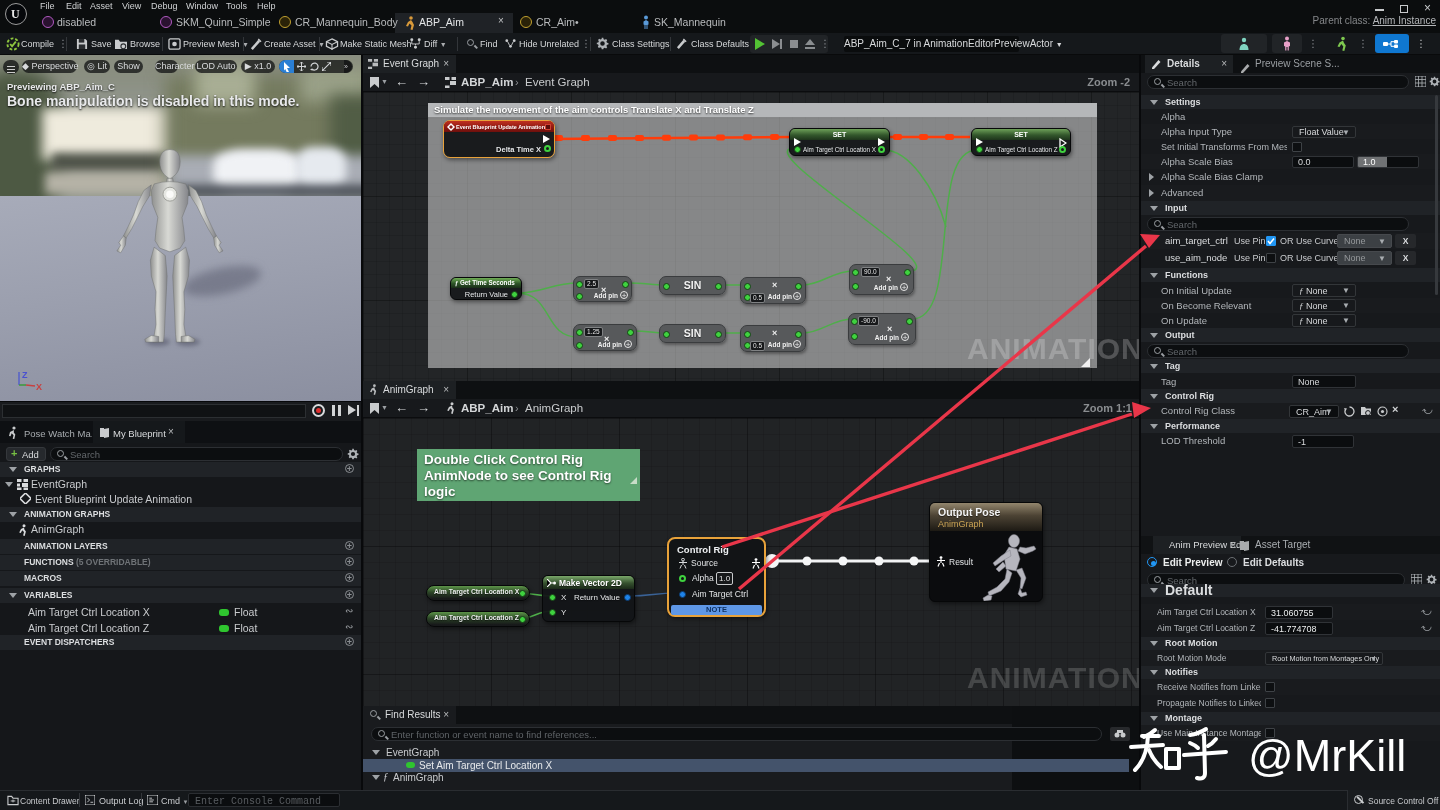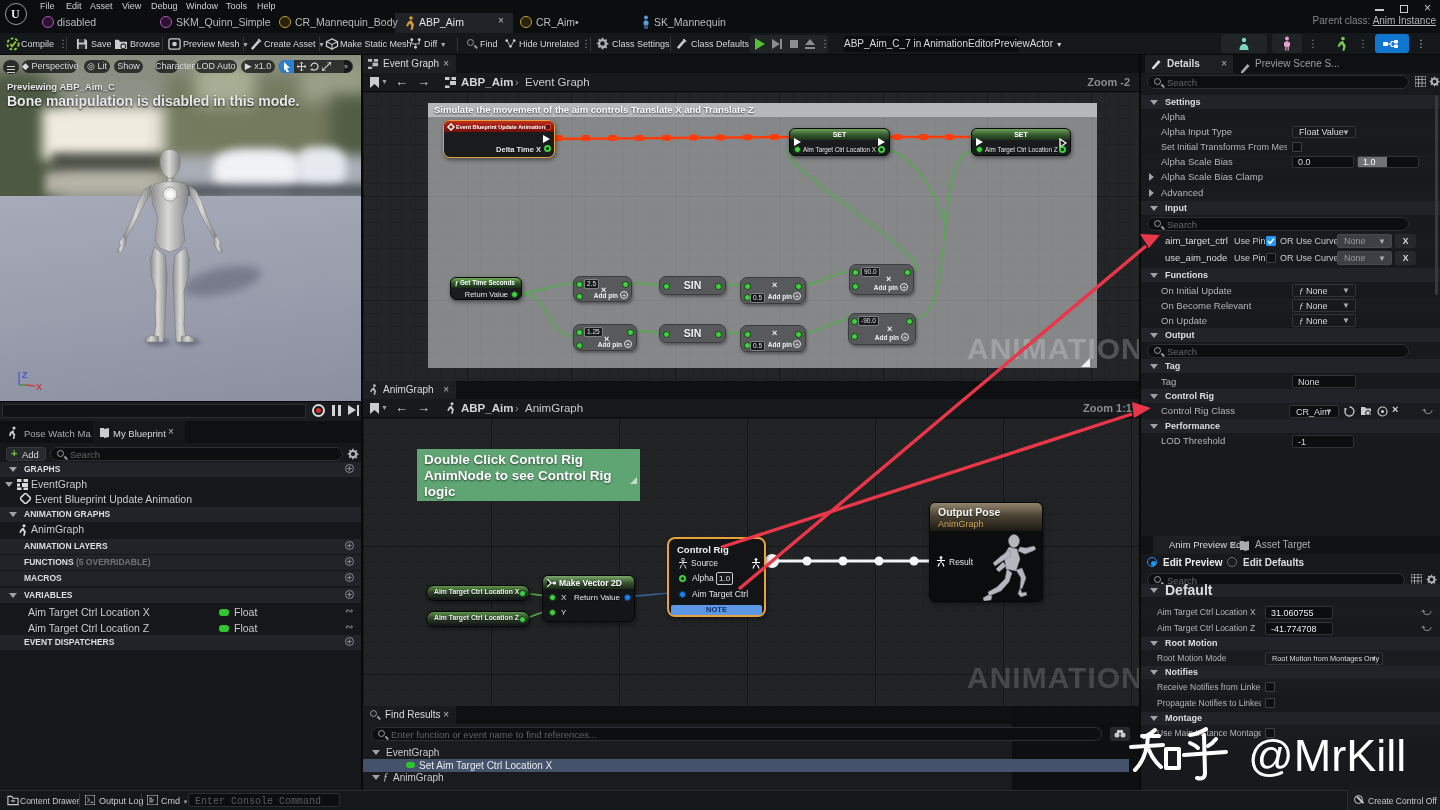--- a/index.html
+++ b/index.html
@@ -819,21 +819,21 @@
 <svg class="a" style="left:147px;top:795px" width="11" height="10" viewBox="0 0 12 11">
     <rect x="0" y="0" width="12" height="11" rx="1.5" fill="none" stroke="#c9cbcd" stroke-width="1.2"></rect>
     <path d="M2.5 3.5h3M2.5 5.5h5M2.5 7.5h4" stroke="#c9cbcd"></path>
   </svg>
 <div class="a" style="left:161px;top:796px;color:#c9cbce;font-size:9px">Cmd <span style="font-size:6px;color:#9a9ea2">▼</span></div>
 <div class="a" style="left:188px;top:793px;width:152px;height:14px;background:#0b0d0f;border:1px solid #2b2e32;border-radius:2px"></div>
 <div class="a" style="left:195px;top:796px;color:#585c60;font-size:10px;font-family:'Liberation Mono',monospace">Enter Console Command</div>
 <div class="a" style="left:1347px;top:790px;width:93px;height:20px;background:#191c1f;border-left:1px solid #2a2d31"></div>
 <div class="a" style="left:1354px;top:795px;width:9px;height:9px;border:1.5px solid #c9cbcd;border-radius:50%"></div>
 <div class="a" style="left:1355.5px;top:798.5px;width:9px;height:1.5px;background:#c9cbcd;transform:rotate(45deg)"></div>
-<div class="a" style="left:1368px;top:796px;color:#c9cbce;font-size:8.5px">Create Control Off</div>
+<div class="a" style="left:1368px;top:796px;color:#c9cbce;font-size:8.5px">Source Control Off</div>
 
 <div class="a" style="left:361px;top:55px;width:2px;height:735px;background:#08090b"></div>
 <div class="a" style="left:1139px;top:55px;width:2px;height:735px;background:#08090b"></div>
 
 <svg class="a" style="left:0;top:0;width:1440px;height:810px;pointer-events:none" viewBox="0 0 1440 810">
  <path d="M739 589L1146 246" stroke="#e93649" stroke-width="3.4" fill="none"></path>
  <path d="M1160 235l-20-1l9 14z" fill="#e93649"></path>
  <path d="M722 547L1132 414" stroke="#e93649" stroke-width="3.4" fill="none"></path>
  <path d="M1151 408l-19-6l2 16z" fill="#e93649"></path>
 </svg>

